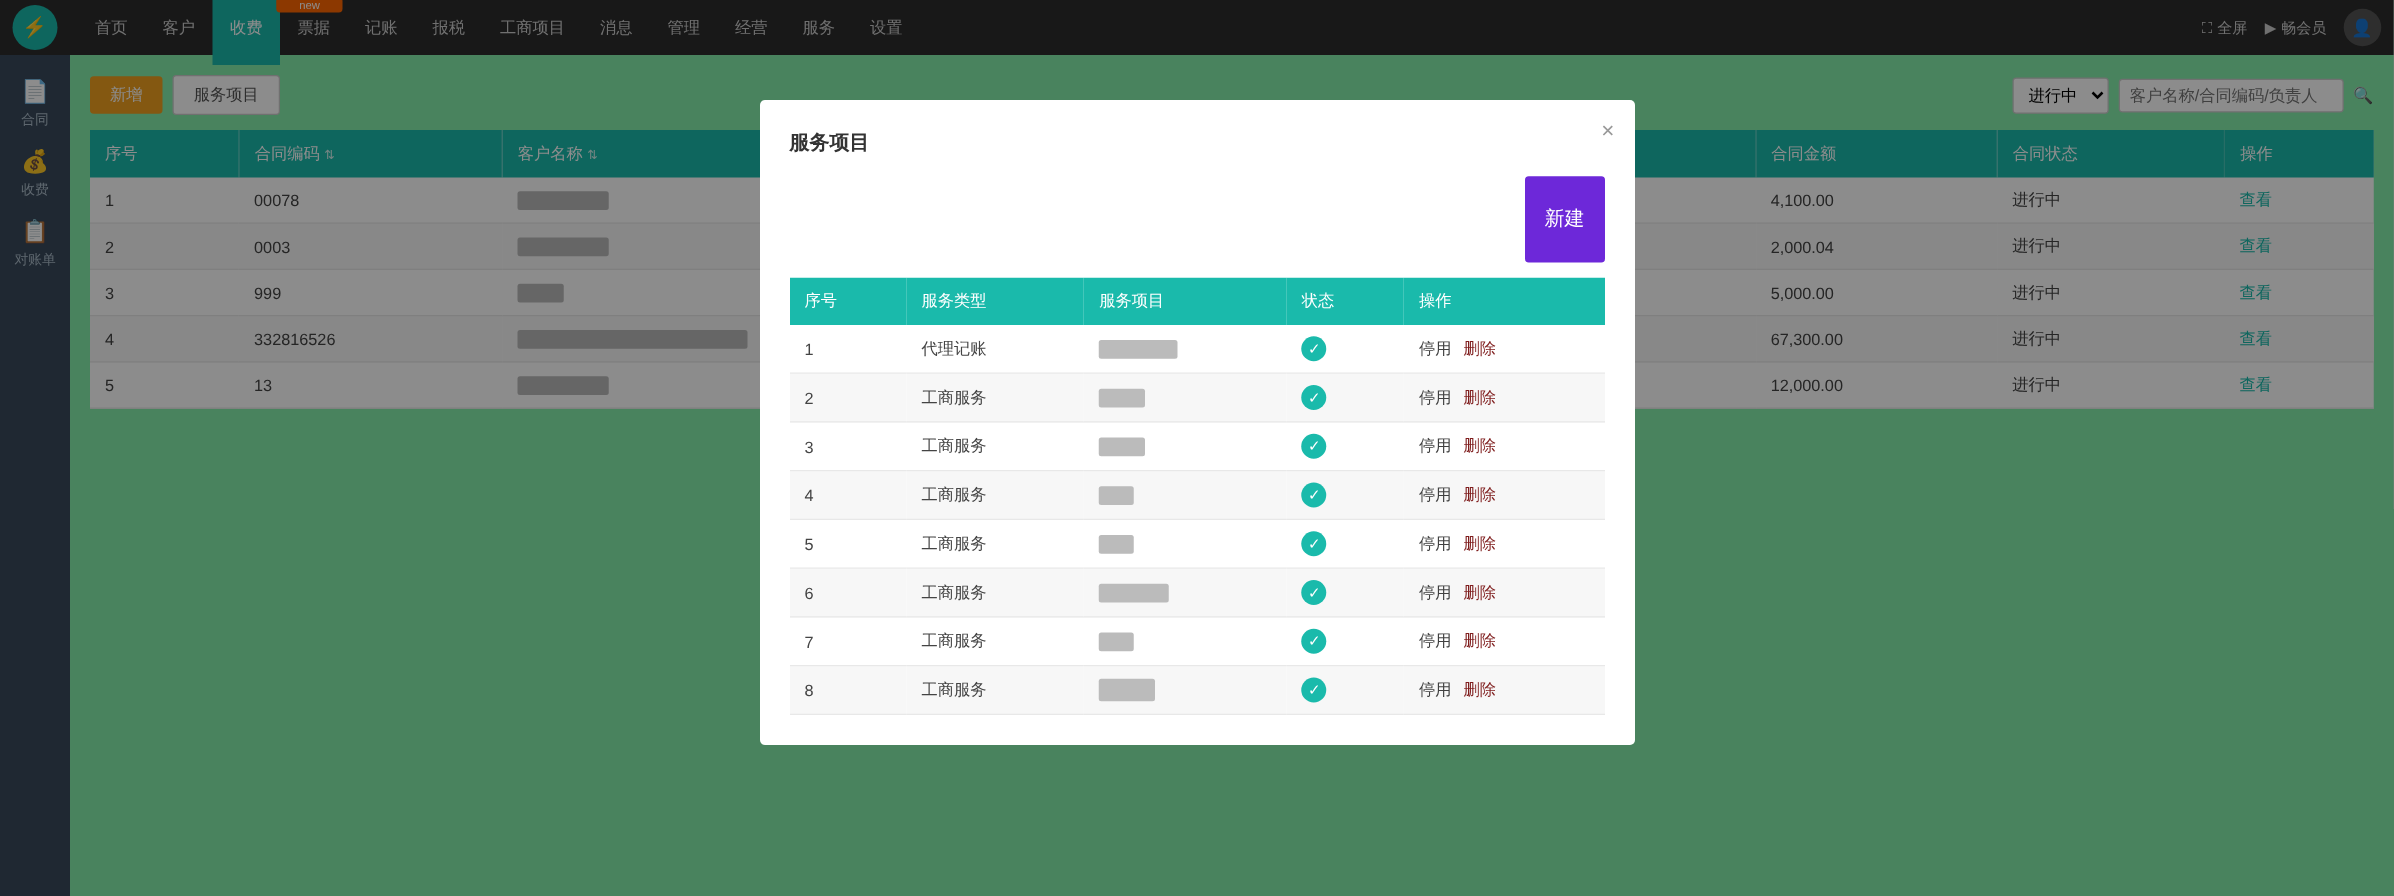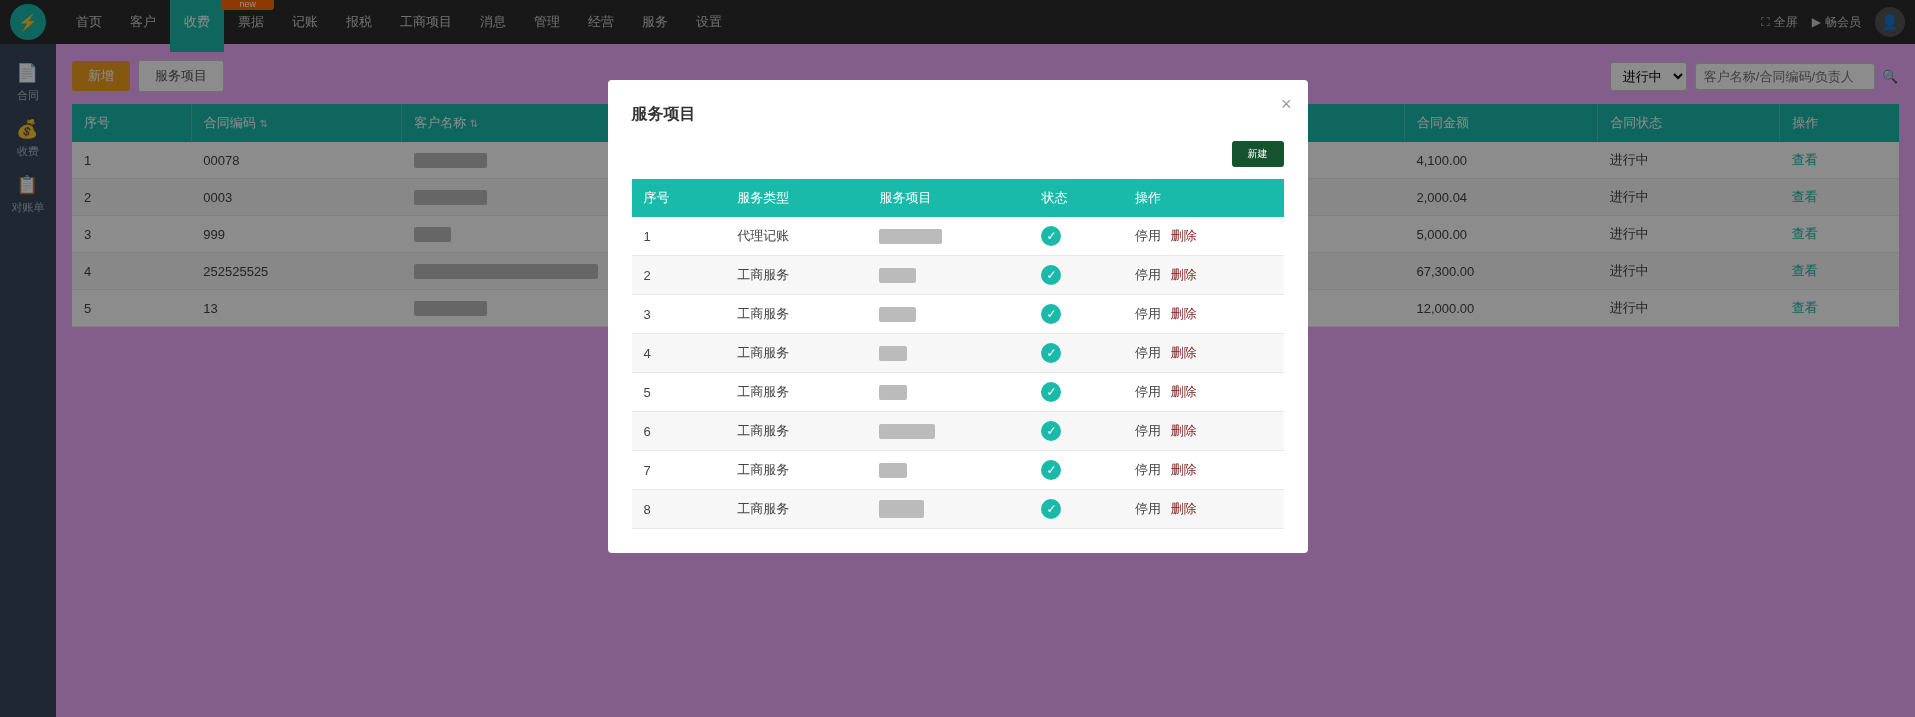--- a/index.html
+++ b/index.html
@@ -46,21 +46,21 @@
       align-items: center; padding-top: 10px; gap: 0;
     }
     .sidebar-item {
       width: 56px; height: 56px; display: flex; flex-direction: column;
       align-items: center; justify-content: center; cursor: pointer;
       color: #aabbc8; font-size: 11px; gap: 4px;
     }
     .sidebar-icon { font-size: 18px; }
 
     
-    .main { flex: 1; background: #f0abfc; padding: 16px; overflow: auto; }
+    .main { flex: 1; background: #86efac; padding: 16px; overflow: auto; }
 
     
     .toolbar { display: flex; align-items: center; gap: 8px; margin-bottom: 12px; }
     .btn-new {
       background: #f0a020; color: #fff; border: none; padding: 6px 16px;
       border-radius: 3px; cursor: pointer; font-size: 13px;
     }
     .btn-outline {
       background: #fff; color: #555; border: 1px solid #ccc; padding: 6px 16px;
       border-radius: 3px; cursor: pointer; font-size: 13px;
@@ -107,22 +107,22 @@
       margin-top: 80px; padding: 24px; position: relative;
       max-height: 520px; display: flex; flex-direction: column;
     }
     .modal-title { font-size: 16px; font-weight: bold; color: #333; margin-bottom: 16px; }
     .modal-close {
       position: absolute; top: 14px; right: 16px;
       font-size: 18px; cursor: pointer; color: #999;
     }
     .modal-toolbar { display: flex; justify-content: flex-end; margin-bottom: 12px; }
     .btn-new-modal {
-      background: #14532d; color: #fff; border: none; padding: 6px 16px;
-      border-radius: 3px; cursor: pointer; font-size: 10px;
+      background: #6d28d9; color: #fff; border: none; padding: 24px 16px;
+      border-radius: 3px; cursor: pointer; font-size: 16px;
     }
 
     
     .modal-table { width: 100%; border-collapse: collapse; }
     .modal-table thead { background: #1abaab; color: #fff; }
     .modal-table thead th {
       padding: 10px 12px; text-align: left; font-weight: normal; font-size: 13px;
     }
     .modal-table tbody tr { border-bottom: 1px solid #e8e8e8; }
     .modal-table tbody tr:nth-child(even) { background: #f7f7f7; }
@@ -283,21 +283,21 @@
     <td>小规模记账</td>
     <td>202305-202404</td>
     <td>5,000.00</td>
     <td>进行中</td>
     <td>
       <a class="link-btn">查看</a>
     </td>
   </tr>
           <tr>
     <td>4</td>
-    <td>252525525</td>
+    <td>332816526</td>
     <td>
       <span class="blurred-text">████████████████████</span>
     </td>
     <td>一般纳税人...</td>
     <td>201807-202403</td>
     <td>67,300.00</td>
     <td>进行中</td>
     <td>
       <a class="link-btn">查看</a>
     </td>

